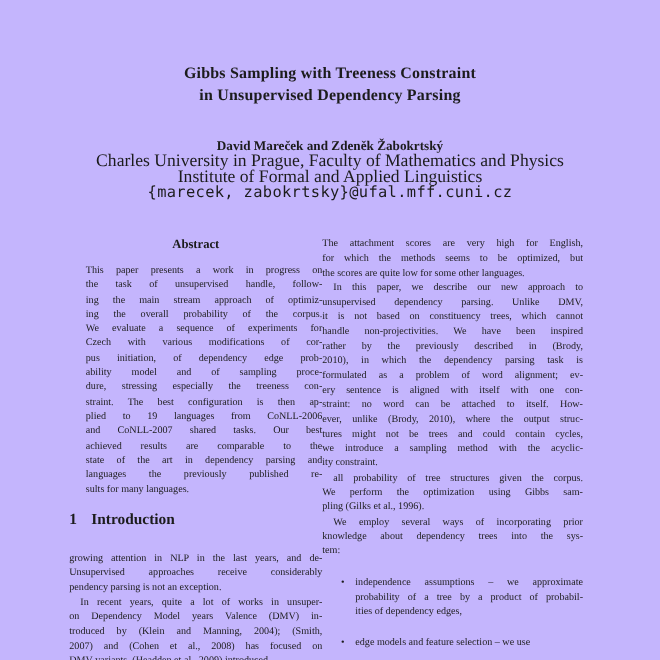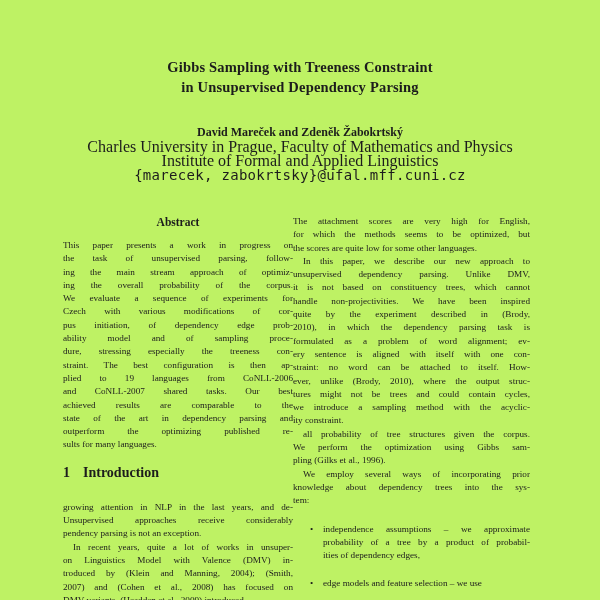--- a/index.html
+++ b/index.html
@@ -6,21 +6,21 @@
   body {
     width: 600px; height: 600px;
     background: #ffffff;
     font-family: "Liberation Serif", serif;
     color: #1c1c1c;
     overflow: hidden;
   }
   .page {
     position: relative;
     width: 600px; height: 600px;
-    background: #bef264;
+    background: #c4b5fd;
   }
   .header { padding-top: 57px; text-align: center; }
   .title {
     font-size: 14.5px; font-weight: bold; line-height: 20px;
     letter-spacing: 0.2px;
   }
   .authors {
     margin-top: 28px;
     font-size: 12px; font-weight: bold; line-height: 15px;
   }
@@ -32,21 +32,21 @@
   .columns {
     display: flex;
     margin: 33px 55px 0 63px;
   }
   .col-left  { width: 230px; flex: none; }
   .col-right { width: 237px; flex: none; }
   .abstract-heading {
     text-align: center; font-weight: bold; font-size: 11.5px;
     line-height: 15px; margin-bottom: 9px;
   }
-  .abstract-body { }
+  .abstract-body { margin-left: 15px; }
   .bodytext { font-size: 9.2px; line-height: 13.3px; }
   .tline {
     text-align: justify;
     text-align-last: justify;
     -moz-text-align-last: justify;
     white-space: normal;
   }
   .tline-last { text-align-last: left; -moz-text-align-last: left; }
   .para.indent .tline:first-child { text-indent: 10px; }
   .section-heading {
@@ -79,67 +79,67 @@
     <div class="affil">Institute of Formal and Applied Linguistics</div>
     <div class="email">{marecek, zabokrtsky}@ufal.mff.cuni.cz</div>
   </div>
 
   <div class="columns">
 
     <div class="col-left">
       <div class="abstract-heading">Abstract</div>
       <div class="abstract-body bodytext para">
           <div class="tline">This paper presents a work in progress on</div>
-          <div class="tline">the task of unsupervised parsing, follow-</div>
+          <div class="tline">the task of unsupervised handle, follow-</div>
           <div class="tline">ing the main stream approach of optimiz-</div>
           <div class="tline">ing the overall probability of the corpus.</div>
           <div class="tline">We evaluate a sequence of experiments for</div>
           <div class="tline">Czech with various modifications of cor-</div>
           <div class="tline">pus initiation, of dependency edge prob-</div>
           <div class="tline">ability model and of sampling proce-</div>
           <div class="tline">dure, stressing especially the treeness con-</div>
           <div class="tline">straint. The best configuration is then ap-</div>
           <div class="tline">plied to 19 languages from CoNLL-2006</div>
           <div class="tline">and CoNLL-2007 shared tasks. Our best</div>
           <div class="tline">achieved results are comparable to the</div>
           <div class="tline">state of the art in dependency parsing and</div>
-          <div class="tline">outperform the optimizing published re-</div>
+          <div class="tline">languages the previously published re-</div>
           <div class="tline tline-last">sults for many languages.</div>
         </div>
 
       <div class="section-heading">
         <span class="sec-num">1</span><span>Introduction</span>
       </div>
 
       <div class="bodytext para">
           <div class="tline">growing attention in NLP in the last years, and de-</div>
           <div class="tline">Unsupervised approaches receive considerably</div>
           <div class="tline tline-last">pendency parsing is not an exception.</div>
         </div>
       <div class="bodytext para indent">
           <div class="tline">In recent years, quite a lot of works in unsuper-</div>
-          <div class="tline">on Linguistics Model with Valence (DMV) in-</div>
+          <div class="tline">on Dependency Model years Valence (DMV) in-</div>
           <div class="tline">troduced by (Klein and Manning, 2004); (Smith,</div>
           <div class="tline">2007) and (Cohen et al., 2008) has focused on</div>
           <div class="tline tline-last">DMV variants, (Headden et al., 2009) introduced</div>
         </div>
     </div>
 
     <div class="col-right">
       <div class="bodytext para">
           <div class="tline">The attachment scores are very high for English,</div>
           <div class="tline">for which the methods seems to be optimized, but</div>
           <div class="tline tline-last">the scores are quite low for some other languages.</div>
         </div>
       <div class="bodytext para indent">
           <div class="tline">In this paper, we describe our new approach to</div>
           <div class="tline">unsupervised dependency parsing. Unlike DMV,</div>
           <div class="tline">it is not based on constituency trees, which cannot</div>
           <div class="tline">handle non-projectivities. We have been inspired</div>
-          <div class="tline">quite by the experiment described in (Brody,</div>
+          <div class="tline">rather by the previously described in (Brody,</div>
           <div class="tline">2010), in which the dependency parsing task is</div>
           <div class="tline">formulated as a problem of word alignment; ev-</div>
           <div class="tline">ery sentence is aligned with itself with one con-</div>
           <div class="tline">straint: no word can be attached to itself. How-</div>
           <div class="tline">ever, unlike (Brody, 2010), where the output struc-</div>
           <div class="tline">tures might not be trees and could contain cycles,</div>
           <div class="tline">we introduce a sampling method with the acyclic-</div>
           <div class="tline tline-last">ity constraint.</div>
         </div>
       <div class="bodytext para indent">

